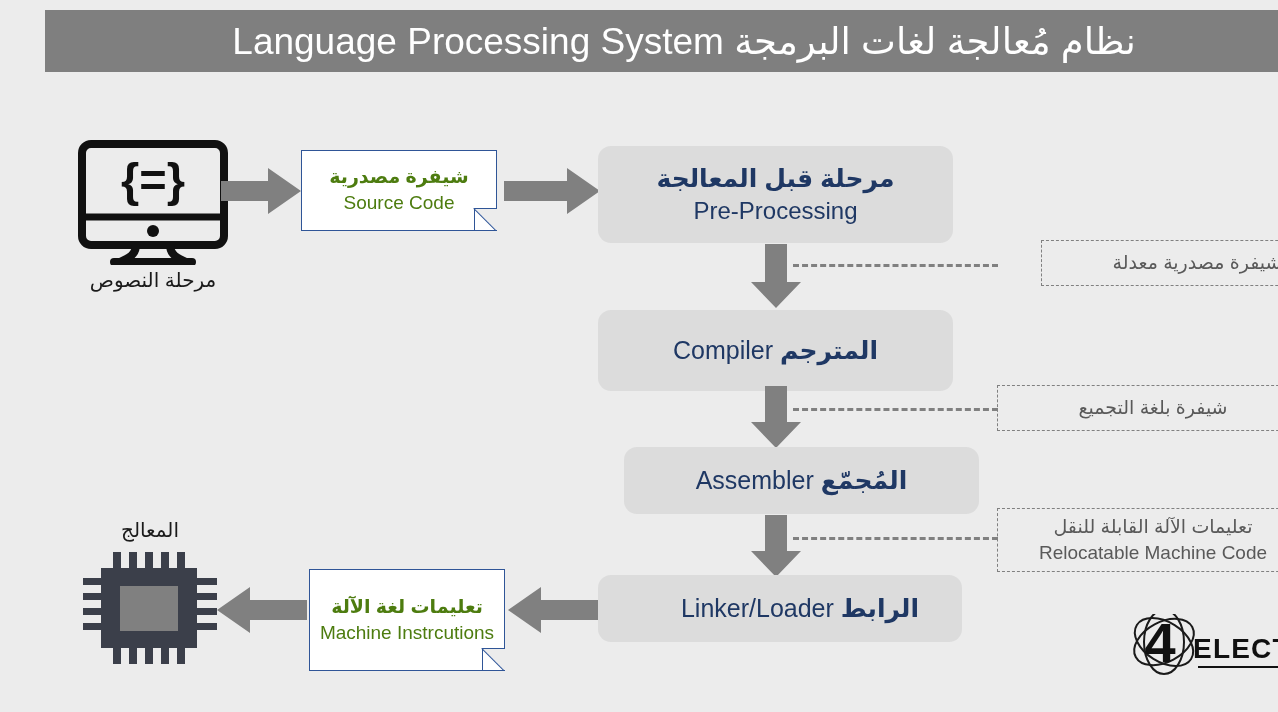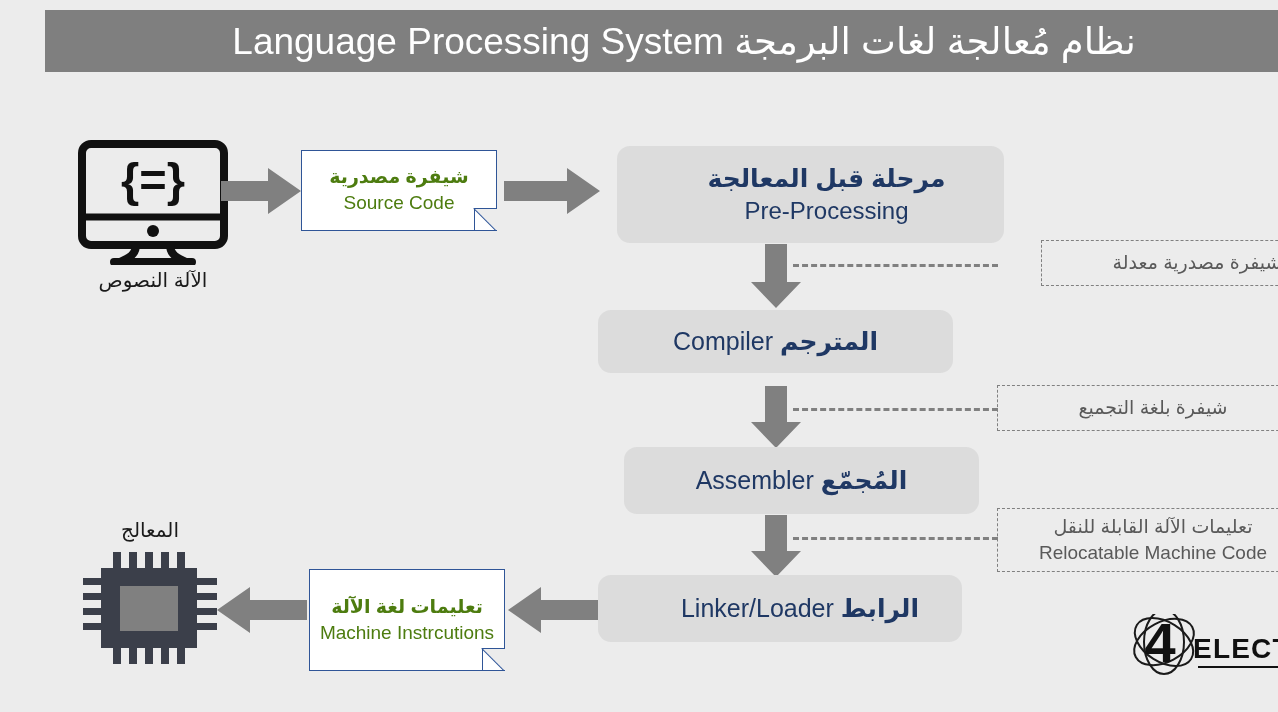--- a/index.html
+++ b/index.html
@@ -127,57 +127,57 @@
       <rect x="4" y="4" width="142" height="101" rx="9" ry="9" fill="none" stroke="#111111" stroke-width="8"></rect>
       <line x1="6" y1="77" x2="144" y2="77" stroke="#111111" stroke-width="7"></line>
       <circle cx="75" cy="91" r="6" fill="#111111"></circle>
 
       <path d="M58 105 C58 118 44 120 40 123 L110 123 C106 120 92 118 92 105" fill="none" stroke="#111111" stroke-width="8" stroke-linejoin="round"></path>
       <line x1="36" y1="122" x2="114" y2="122" stroke="#111111" stroke-width="8" stroke-linecap="round"></line>
 
       <text x="75" y="56" font-family="'Liberation Sans',sans-serif" font-size="47" font-weight="bold" fill="#111111" text-anchor="middle">{=}</text>
     </svg>
   </div>
-  <div class="icon-label" style="left:23px;top:268px;width:170px;">الآلة النصوص</div>
+  <div class="icon-label" style="left:23px;top:268px;width:170px;">مرحلة النصوص</div>
 
   <div class="arrow" style="left:176px;top:168px;width:80px;height:46px;">
     <svg width="80" height="46" viewBox="0 0 80 46">
       <path d="M0 13 L47 13 L47 0 L80 23 L47 46 L47 33 L0 33 Z" fill="#808080"></path>
     </svg>
   </div>
 
   <div class="note" style="left:256px;top:150px;width:196px;height:81px;">
     <div class="ar">شيفرة مصدرية</div>
     <div class="en">Source Code</div>
     <div class="fold"></div>
   </div>
 
   <div class="arrow" style="left:459px;top:168px;width:96px;height:46px;">
     <svg width="96" height="46" viewBox="0 0 96 46">
       <path d="M0 13 L63 13 L63 0 L96 23 L63 46 L63 33 L0 33 Z" fill="#808080"></path>
     </svg>
   </div>
 
-  <div class="pbox" style="left:572px;top:146px;width:355px;height:97px;padding-left:32px;">
+  <div class="pbox" style="left:553px;top:146px;width:355px;height:97px;">
     <div class="ar">مرحلة قبل المعالجة</div>
     <div class="en">Pre-Processing</div>
   </div>
 
   <div class="arrow" style="left:706px;top:244px;width:50px;height:64px;">
     <svg width="50" height="64" viewBox="0 0 50 64">
       <path d="M14 0 L36 0 L36 38 L50 38 L25 64 L0 38 L14 38 Z" fill="#808080"></path>
     </svg>
   </div>
   <div class="dline" style="left:748px;top:264px;width:205px;"></div>
 
   <div class="dbox" style="left:996px;top:240px;width:312px;height:46px;">
     <div class="ar">شيفرة مصدرية معدلة</div>
   </div>
 
-  <div class="pbox" style="left:553px;top:310px;width:355px;height:63px;">
+  <div class="pbox" style="left:553px;top:310px;width:355px;height:81px;">
     <div class="mixed">
       <span class="ar-in">المترجم</span>
       <span class="en-in">Compiler</span>
     </div>
   </div>
 
   <div class="arrow" style="left:706px;top:386px;width:50px;height:62px;">
     <svg width="50" height="62" viewBox="0 0 50 62">
       <path d="M14 0 L36 0 L36 36 L50 36 L25 62 L0 36 L14 36 Z" fill="#808080"></path>
     </svg>

